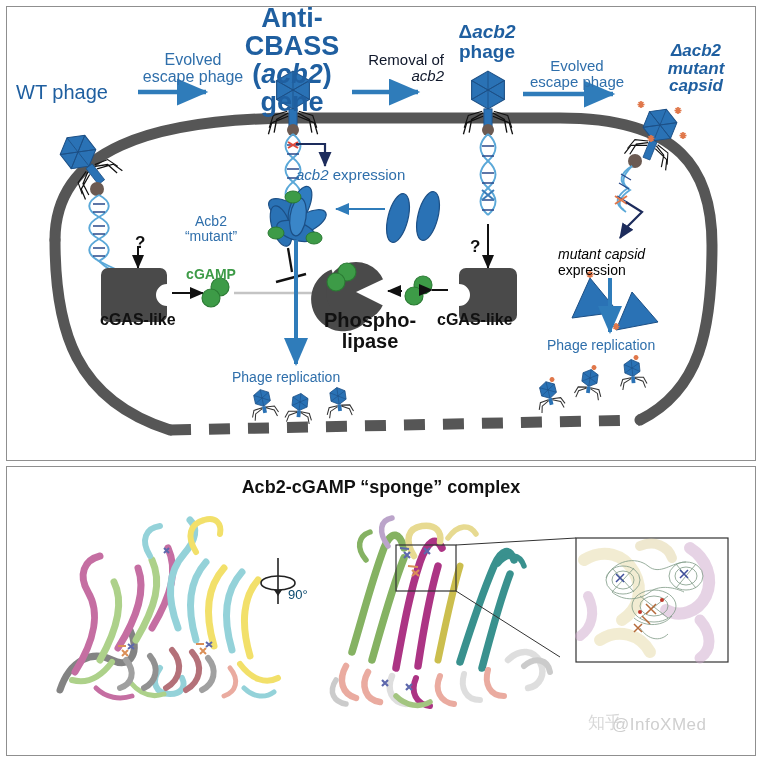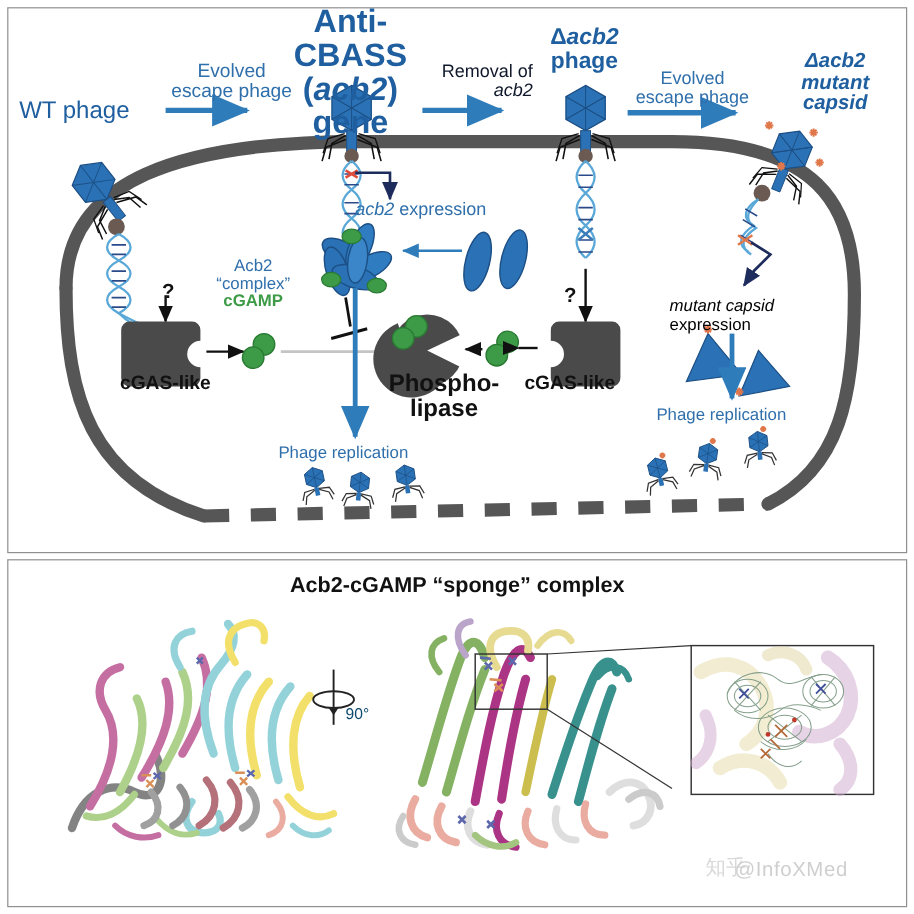--- a/index.html
+++ b/index.html
@@ -6,21 +6,21 @@
   body{width:762px;height:762px;font-family:"Liberation Sans",sans-serif;overflow:hidden;}
   #root{position:relative;width:762px;height:762px;background:#fff;}
 
   .panel{position:absolute;border:1.5px solid #8f8f8f;background:#fff;box-sizing:border-box;}
   #panel-top{left:6px;top:6px;width:750px;height:455px;}
   #panel-bottom{left:6px;top:466px;width:750px;height:290px;}
 
   svg.layer{position:absolute;left:0;top:0;width:762px;height:762px;pointer-events:none;}
 
   .lbl{position:absolute;line-height:1.04;}
-  .green{color:#3d9b47;font-weight:bold;}
+  .green{color:#3d9b47;font-weight:bold;margin-top:24px;}
   .ital{font-style:italic;}
 
   #wt-phage{left:16px;top:82px;font-size:20px;font-weight:normal;color:#1f5fa0;}
   #evolved1{left:133px;top:52px;font-size:16px;color:#2f6fab;text-align:center;width:120px;}
   #anti-cbass{left:222px;top:4px;font-size:27px;font-weight:bold;color:#1f5fa0;text-align:center;width:140px;}
   #removal{left:348px;top:52px;font-size:15px;color:#0f172a;text-align:right;width:96px;}
   #dacb2-phage{left:432px;top:22px;font-size:19px;font-weight:bold;color:#1f5fa0;text-align:center;width:110px;}
   #evolved2{left:518px;top:58px;font-size:15px;color:#2f6fab;text-align:center;width:118px;}
   #dacb2-mut{left:640px;top:42px;font-size:17px;font-weight:bold;font-style:italic;color:#1f5fa0;text-align:center;width:112px;}
   #acb2-expr{left:296px;top:167px;font-size:15px;color:#2f6fab;text-align:center;}
@@ -419,21 +419,21 @@
       <div>mutant</div>
       <div>capsid</div>
   </div>
 
   <div class="lbl" id="acb2-expr">
     <span class="ital">acb2</span> expression
   </div>
 
   <div class="lbl" id="acb2-sponge">
     <div>Acb2</div>
-    <div>“complex”</div>
+    <div>“mutant”</div>
     <div class="green">cGAMP</div>
   </div>
 
   <div class="lbl" id="q1">?</div>
   <div class="lbl" id="q2">?</div>
 
   <div class="lbl" id="cgas1">cGAS-like</div>
   <div class="lbl" id="cgas2">cGAS-like</div>
 
   <div class="lbl" id="phospho">

